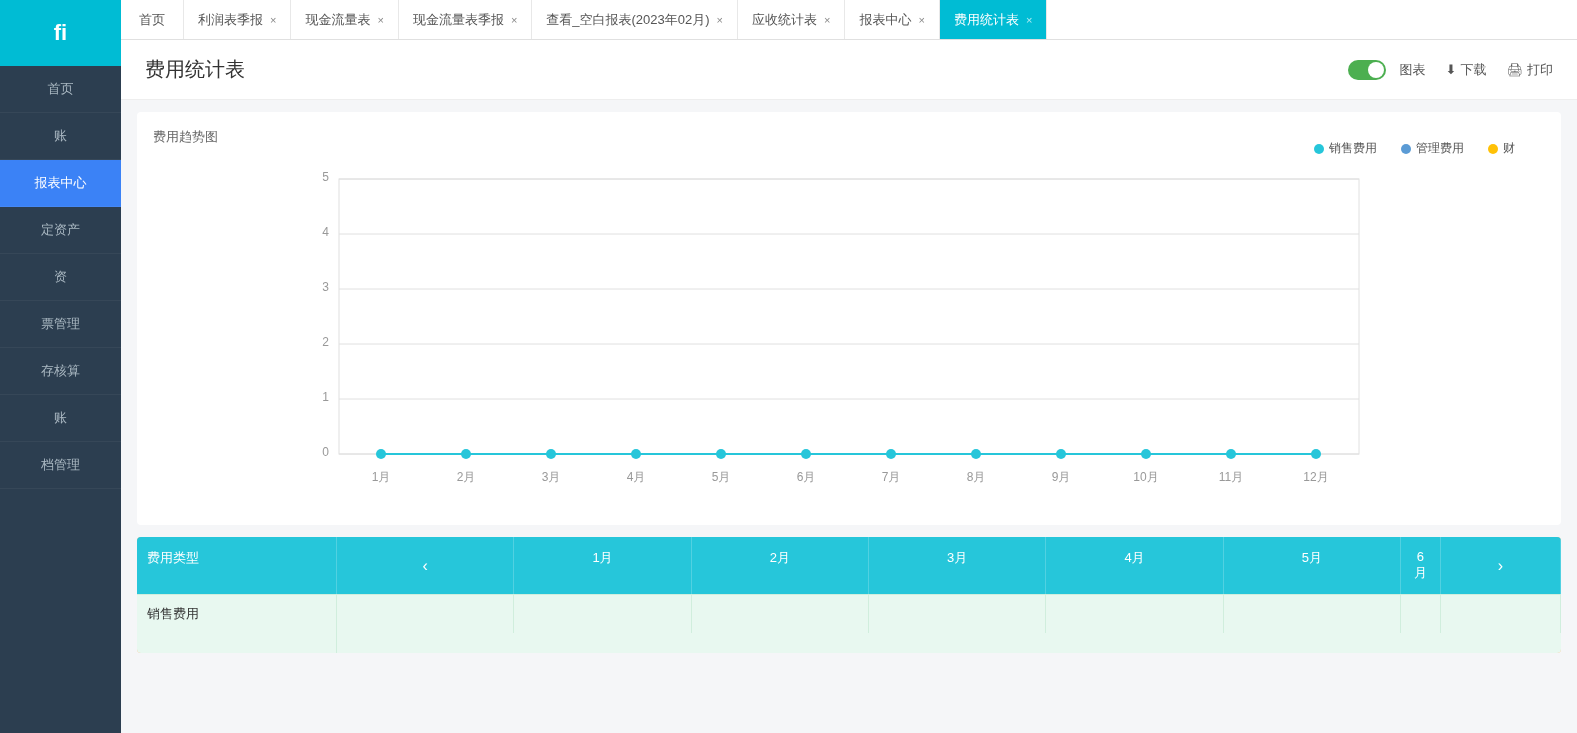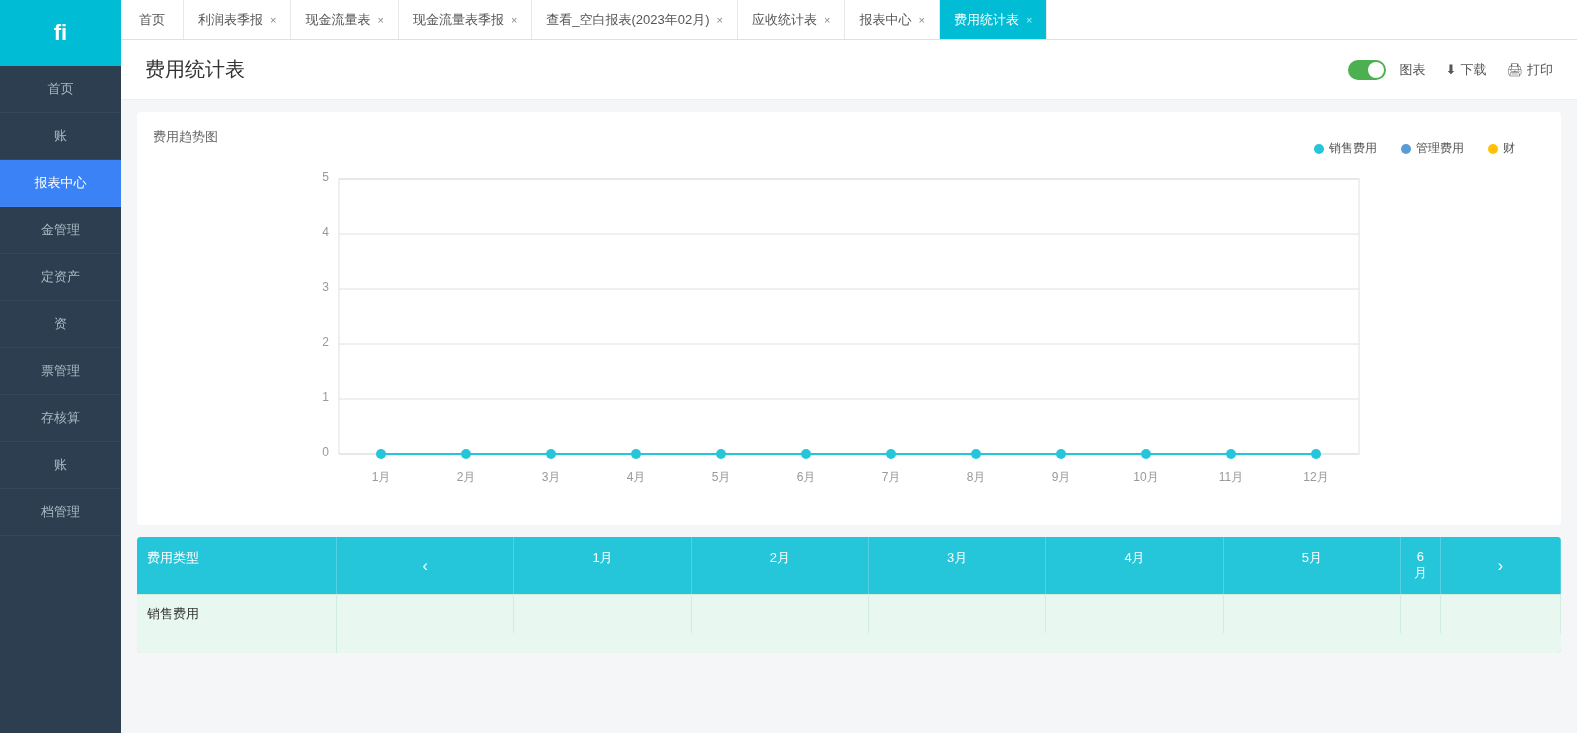--- a/index.html
+++ b/index.html
@@ -219,21 +219,20 @@
     .td-cell:first-child { text-align: left; color: #333; }
   </style>
 </head>
 <body>
 
 <div class="sidebar">
   <div class="sidebar-logo">fi</div>
   <div class="sidebar-item">首页</div>
   <div class="sidebar-item">账</div>
   <div class="sidebar-item active">报表中心</div>
-  <div class="sidebar-item">金管理</div>
   <div class="sidebar-item">定资产</div>
   <div class="sidebar-item">资</div>
   <div class="sidebar-item">票管理</div>
   <div class="sidebar-item">存核算</div>
   <div class="sidebar-item">账</div>
   <div class="sidebar-item">档管理</div>
 </div>
 
 <div class="main">
 

